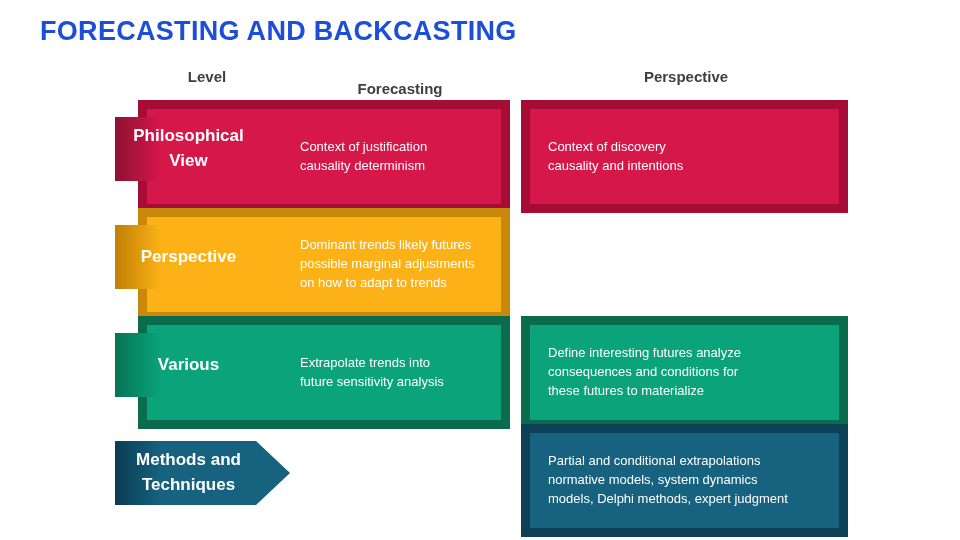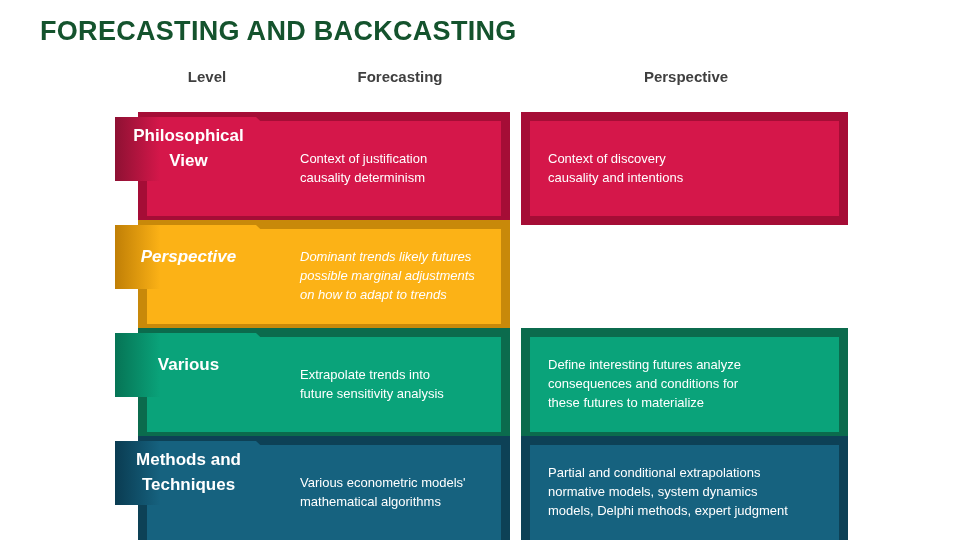--- a/index.html
+++ b/index.html
@@ -2,35 +2,35 @@
 <html><head>
 <meta charset="utf-8">
 <style>
   html,body { margin:0; padding:0; background:#ffffff; }
   .slide {
     position:relative; width:960px; height:540px; background:#ffffff;
     font-family:"Liberation Sans", sans-serif; overflow:hidden;
   }
   .title {
     position:absolute; left:40px; top:16px; margin:0;
-    font-size:27px; font-weight:bold; color:#14532d; letter-spacing:0.3px;
+    font-size:27px; font-weight:bold; color:#1d4ed8; letter-spacing:0.3px;
   }
   .col-header {
     position:absolute; top:68px; transform:translateX(-50%);
     font-size:15px; font-weight:bold; color:#3F3F3F; white-space:nowrap;text-align:right;
   }
   .hdr-level { left:207px; }
-  .hdr-forecasting { left:400px; }
+  .hdr-forecasting { left:400px;margin-top:12px; }
   .hdr-backcasting { left:686px; }
 
   .row { position:absolute; left:0; width:960px; height:98px; }
-  .row-0 { top:100px; } .row-1 { top:208px;font-style:italic; } .row-2 { top:316px; } .row-3 { top:424px; }
+  .row-0 { top:100px; } .row-1 { top:208px; } .row-2 { top:316px; } .row-3 { top:424px; }
 
   .box {
-    position:absolute; top:12px; height:113px; background:var(--outer);
+    position:absolute; top:0; height:113px; background:var(--outer);
     padding:9px; box-sizing:border-box;
   }
   .fbox { left:138px; width:372px; }
   .bbox { left:521px; width:327px; }
   .box-inner {
     width:100%; height:100%; background:var(--inner);
     display:flex; align-items:center; box-sizing:border-box;
   }
   .fc-inner { padding-left:153px; padding-right:8px; }
   .bc-inner { padding-left:18px; padding-right:26px; }
@@ -107,26 +107,20 @@
         <p class="cell-text">Extrapolate trends into
 future sensitivity analysis</p>
       </div>
     </div>
     <div class="arrow">
       <span class="arrow-label">Various</span>
     </div>
   </div>
 
   <div class="row row-3" style="--outer: #0D4156; --inner: #16627F; --arrowdark: #0A3C52;">
-    <div class="box fbox">
-      <div class="box-inner fc-inner">
-        <p class="cell-text">Various econometric models'
-mathematical algorithms</p>
-      </div>
-    </div>
     <div class="box bbox">
       <div class="box-inner bc-inner">
         <p class="cell-text">Partial and conditional extrapolations
 normative models, system dynamics
 models, Delphi methods, expert judgment</p>
       </div>
     </div>
     <div class="arrow">
       <span class="arrow-label">Methods and
 Techniques</span>

